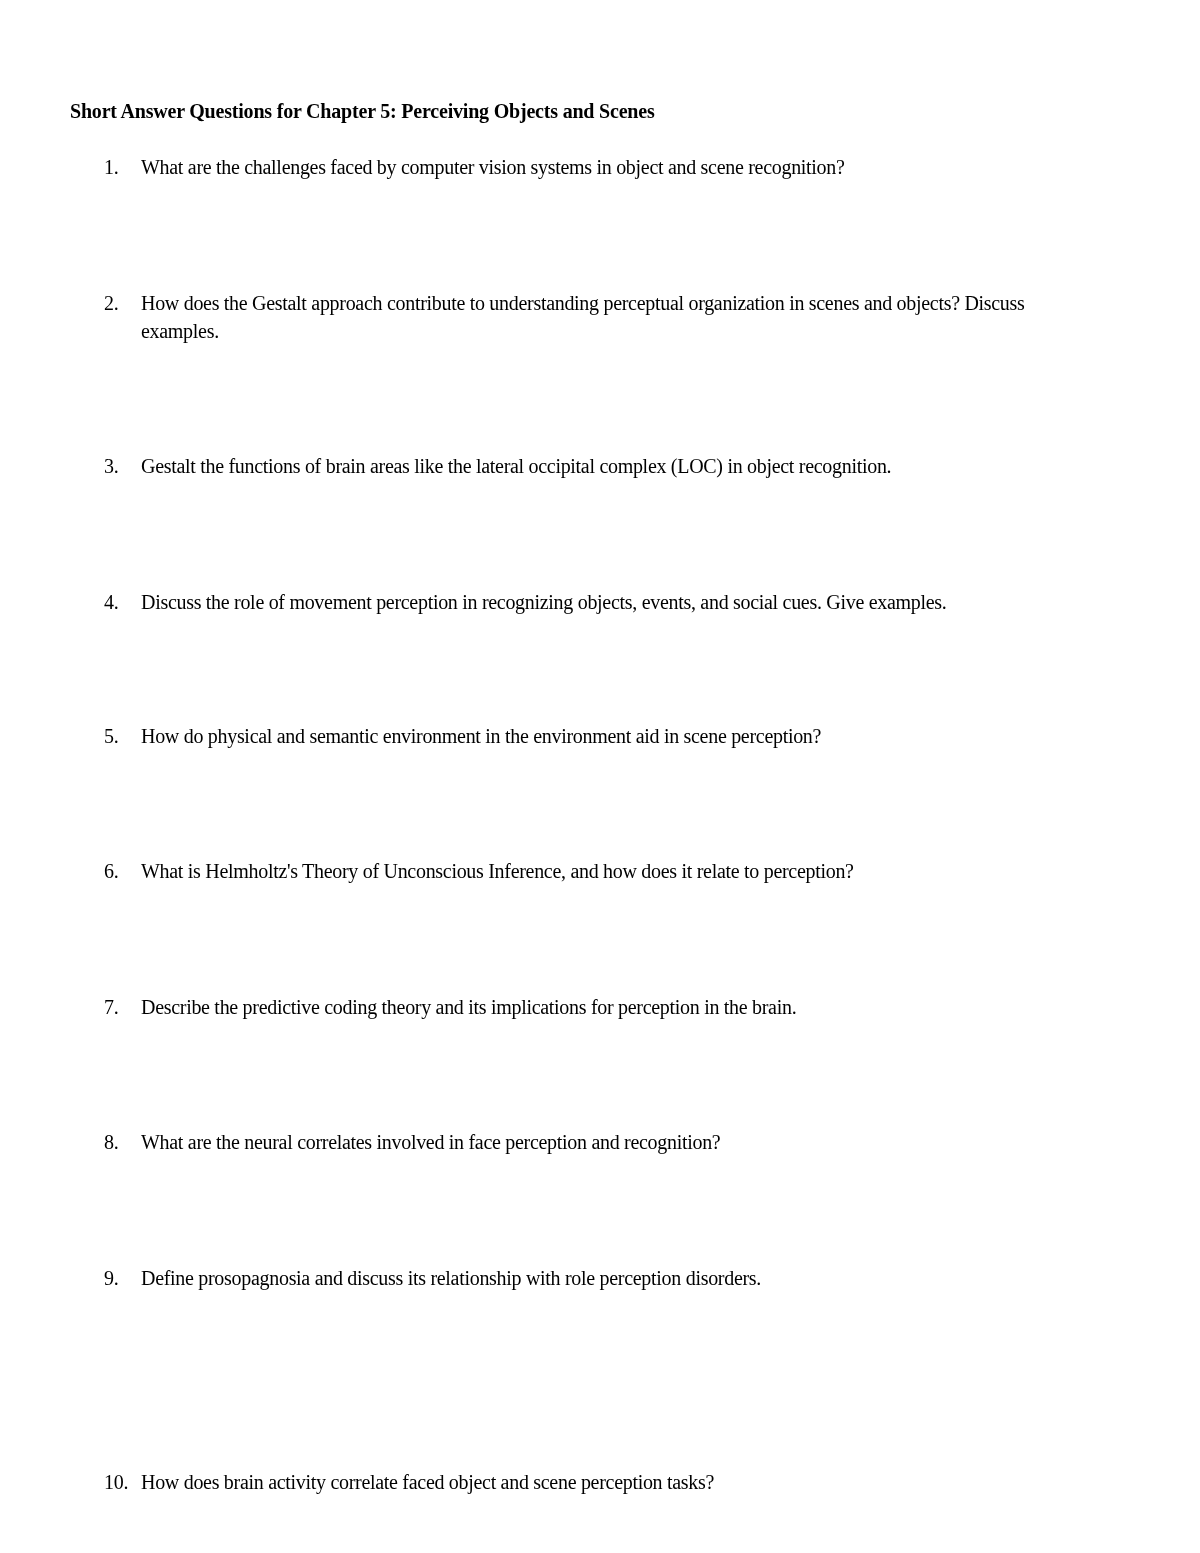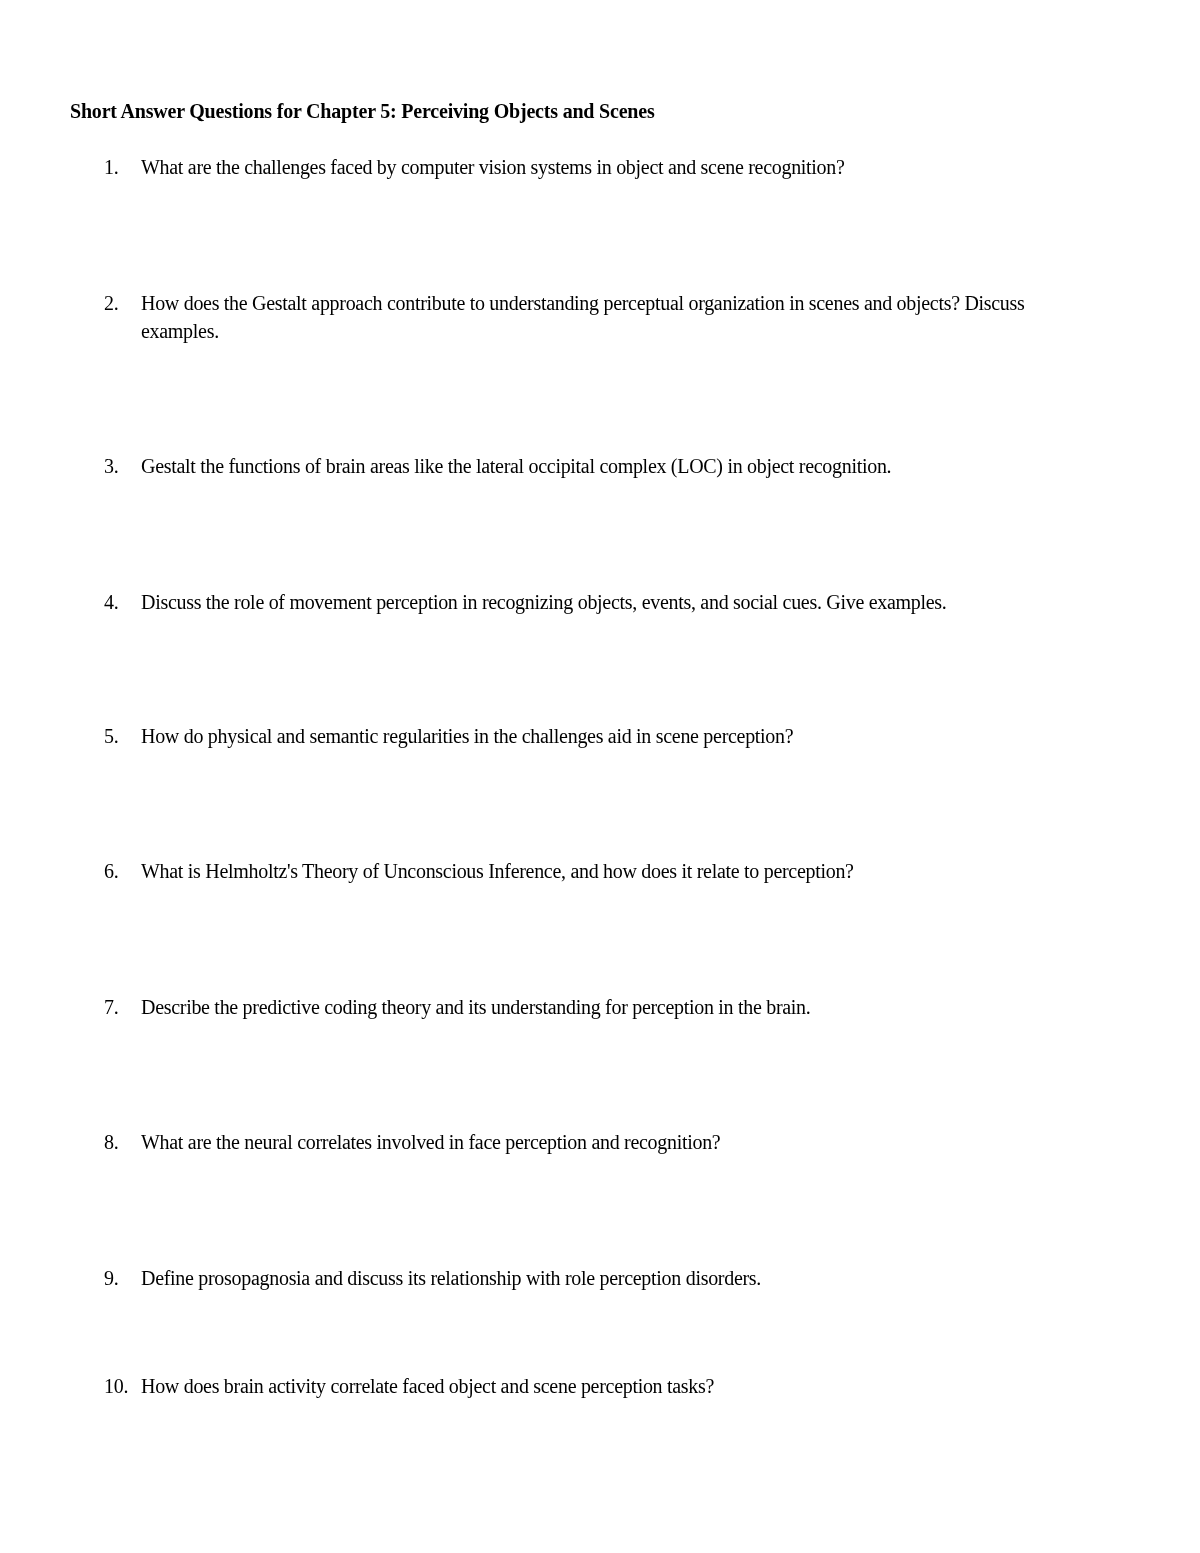--- a/index.html
+++ b/index.html
@@ -74,40 +74,40 @@
     <span class="q-text">Gestalt the functions of brain areas like the lateral occipital complex (LOC) in object recognition.</span>
   </div>
 
   <div class="question" style="top:588px; width:1060px;">
     <span class="q-num">4.</span>
     <span class="q-text">Discuss the role of movement perception in recognizing objects, events, and social cues. Give examples.</span>
   </div>
 
   <div class="question" style="top:722px;">
     <span class="q-num">5.</span>
-    <span class="q-text">How do physical and semantic regularities in the challenges aid in scene perception?</span>
+    <span class="q-text">How do physical and semantic environment in the environment aid in scene perception?</span>
   </div>
 
   <div class="question" style="top:857px;">
     <span class="q-num">6.</span>
     <span class="q-text">What is Helmholtz's Theory of Unconscious Inference, and how does it relate to perception?</span>
   </div>
 
   <div class="question" style="top:993px;">
     <span class="q-num">7.</span>
-    <span class="q-text">Describe the predictive coding theory and its understanding for perception in the brain.</span>
+    <span class="q-text">Describe the predictive coding theory and its implications for perception in the brain.</span>
   </div>
 
   <div class="question" style="top:1128px;">
     <span class="q-num">8.</span>
     <span class="q-text">What are the neural correlates involved in face perception and recognition?</span>
   </div>
 
   <div class="question" style="top:1264px;">
     <span class="q-num">9.</span>
     <span class="q-text">Define prosopagnosia and discuss its relationship with role perception disorders.</span>
   </div>
 
-  <div class="question" style="top:1372px;">
+  <div class="question" style="top:1468px;">
     <span class="q-num">10.</span>
     <span class="q-text">How does brain activity correlate faced object and scene perception tasks?</span>
   </div>
 </div>
 
 </body></html>

